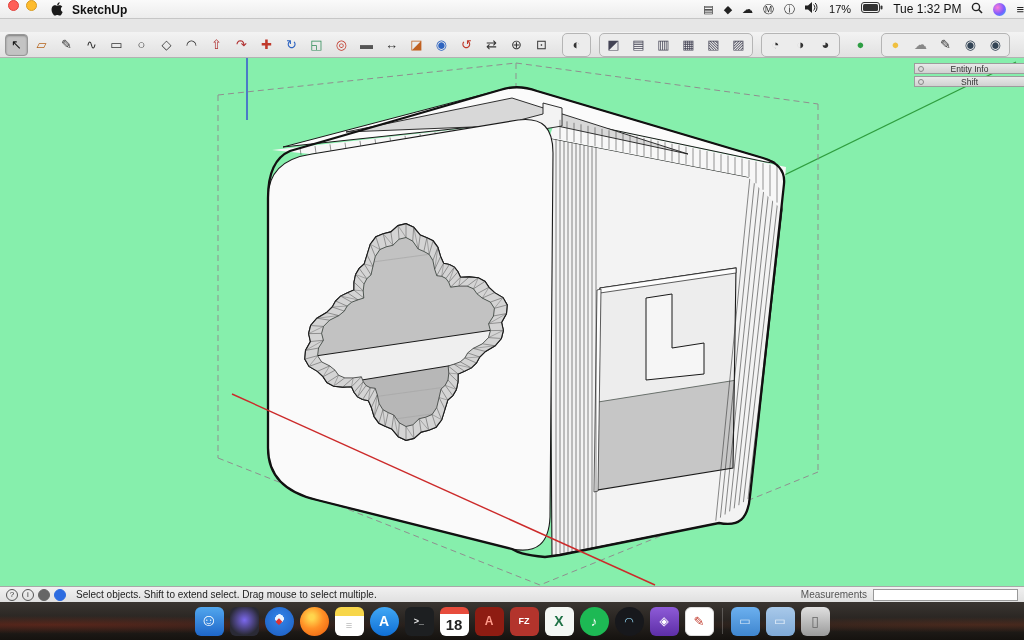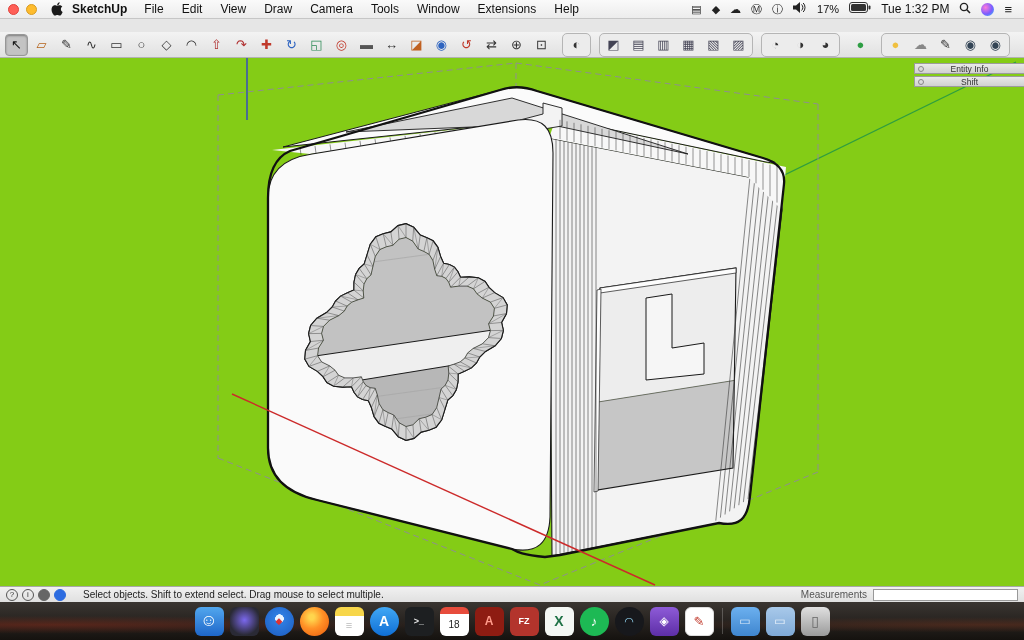--- a/index.html
+++ b/index.html
@@ -1,21 +1,21 @@
 <!DOCTYPE html>
 <html><head>
 <meta charset="utf-8">
 <style>
   *{margin:0;padding:0;box-sizing:border-box}
   html,body{width:1024px;height:640px}
   body{font-family:"Liberation Sans",sans-serif;background:#000;overflow:hidden}
   .screen{position:relative;width:1024px;height:640px;overflow:hidden;background:#e6e6e6}
 
   
-  .menubar{position:absolute;top:0;left:0;width:100%;height:19px;background:linear-gradient(#fafafa,#ececec);border-bottom:1px solid #c6c6c6;display:flex;align-items:center;padding:0 12px 0 8px;font-size:12px;color:#111;z-index:40}
+  .menubar{position:absolute;top:0;left:0;width:100%;height:19px;background:linear-gradient(#fafafa,#ececec);border-bottom:1px solid #c6c6c6;display:flex;padding:0 0 0 8px;font-size:12px;color:#111;z-index:40}
   .traffic{display:flex;gap:7px;margin-right:10px}
   .dot{width:11px;height:11px;border-radius:50%}
   .dot.red{background:#ff5f57;border:1px solid #e0443e}
   .dot.yellow{background:#febc2e;border:1px solid #d89c23}
   .apple{margin:0 4px;display:flex;align-items:center}
   .menu-item{padding:0 9px;height:19px;display:flex;align-items:center;white-space:nowrap}
   .menu-item.app{font-weight:bold;padding:0 8px 0 5px}
   .menubar-right{margin-left:auto;display:flex;align-items:center;gap:10px}
   .status-glyph{font-size:11px;color:#222;line-height:1}
   .pct{font-size:11px}
@@ -27,30 +27,30 @@
   .doc-dot{width:8px;height:8px;border-radius:50%;background:#63c953;border:1px solid #4aa53c;margin-right:6px}
 
   
   .toolbar{position:absolute;top:32px;left:0;width:100%;height:26px;background:linear-gradient(#f3f3f3,#e1e1e1);border-bottom:1px solid #b2b2b2;display:flex;align-items:center;padding:0 4px;z-index:38}
   .tool{width:23px;height:22px;display:flex;align-items:center;justify-content:center;font-size:13px;border-radius:4px;margin:0 1px;color:#333;flex:none}
   .tool[data-active]{background:#c3c3c3;box-shadow:inset 0 1px 2px rgba(0,0,0,.35);border:1px solid #979797}
   .tool-group{display:flex;align-items:center;border:1px solid #b5b5b5;border-radius:5px;background:#ececec;margin-left:8px;padding:0 1px;height:24px;flex:none}
   .tb-gap{width:8px;flex:none}
 
   
-  .viewport{position:absolute;top:58px;left:0;width:1024px;height:528px;background:#84cc16;z-index:1}
+  .viewport{position:absolute;top:58px;left:0;width:1024px;height:528px;background:#86efac;z-index:1}
   .viewport svg{position:absolute;top:0;left:0}
   .panel-stack{position:absolute;top:5px;right:0;width:110px;z-index:5}
   .panel-bar{height:11px;background:linear-gradient(#e9e9e9,#d1d1d1);border:1px solid #9c9c9c;border-right:none;display:flex;align-items:center;justify-content:center;font-size:8.5px;color:#333;margin-bottom:2px;position:relative}
   .panel-bar .pclose{position:absolute;left:3px;width:6px;height:6px;border:1px solid #888;border-radius:50%}
 
   
   .statusbar{position:absolute;top:586px;left:0;width:100%;height:16px;background:linear-gradient(#f1f1f1,#e0e0e0);border-top:1px solid #a8a8a8;display:flex;align-items:center;padding:0 6px;font-size:10px;color:#222;z-index:40}
   .sb-icon{width:12px;height:12px;border:1px solid #555;border-radius:50%;font-size:8px;display:flex;align-items:center;justify-content:center;margin-right:4px;color:#333;flex:none;line-height:1}
-  .sb-msg{margin-left:13px;white-space:nowrap}
+  .sb-msg{margin-left:6px;white-space:nowrap}
   .sb-right{margin-left:auto;display:flex;align-items:center;gap:6px;color:#555}
   .sb-input{width:145px;height:12px;border:1px solid #999;background:#fff;font-size:9px;padding:0 2px}
 
   
   .dock{position:absolute;top:602px;left:0;width:100%;height:38px;background:
     radial-gradient(ellipse at 5% 60%, rgba(150,45,25,.45), transparent 28%),
     radial-gradient(ellipse at 96% 60%, rgba(130,55,30,.4), transparent 24%),
     linear-gradient(#3a3531,#15120f);
     display:flex;align-items:center;justify-content:center;gap:6px;z-index:40}
   .dock-icon{width:29px;height:29px;display:flex;align-items:center;justify-content:center;font-size:13px;flex:none;border-radius:6px}
@@ -64,32 +64,20 @@
     <div class="traffic">
       <span class="dot red"></span>
       <span class="dot yellow"></span>
     </div>
     <span class="apple">
       <svg width="12" height="14" viewBox="0 0 14 16">
           <path d="M11.5 8.3c0-2 1.6-3 1.7-3.1-.9-1.4-2.4-1.6-2.9-1.6-1.2-.1-2.4.7-3 .7-.6 0-1.6-.7-2.6-.7C3.3 3.6 2 4.4 1.3 5.7c-1.4 2.4-.4 6 1 8 .7 1 1.5 2.1 2.5 2 1-.1 1.4-.7 2.6-.7 1.2 0 1.5.7 2.6.7 1.1 0 1.8-1 2.4-2 .8-1.1 1.1-2.2 1.1-2.3-.1 0-2-.8-2-3.1zM9.4 2.1c.5-.7.9-1.6.8-2.1-.8 0-1.7.5-2.2 1.2-.5.6-.9 1.5-.8 2.4.9.1 1.7-.5 2.2-1.5z" fill="#1a1a1a"></path>
         </svg>
     </span>
     <span class="menu-item app">SketchUp</span>
-    <span style="display:flex">
-
-    <span class="menu-item">File</span>
-        <span class="menu-item">Edit</span>
-        <span class="menu-item">View</span>
-        <span class="menu-item">Draw</span>
-        <span class="menu-item">Camera</span>
-        <span class="menu-item">Tools</span>
-        <span class="menu-item">Window</span>
-        <span class="menu-item">Extensions</span>
-        <span class="menu-item">Help</span>
-      </span>
     <span class="menubar-right">
       <span style="display:flex;gap:10px">
 
       <span class="status-glyph">▤</span>
           <span class="status-glyph">◆</span>
           <span class="status-glyph">☁</span>
           <span class="status-glyph">Ⓜ</span>
           <span class="status-glyph">ⓘ</span>
         </span>
       <span>
@@ -458,21 +446,21 @@
         <span class="dock-icon" style="background:linear-gradient(180deg,#f7d64a 30%,#ffffff 30%)">
           <span style="color:#bbb;font-size:11px;padding-top:8px">≡</span>
         </span>
         <span class="dock-icon" style="background:linear-gradient(180deg,#41a8f5,#0f6fd6);border-radius:50%">
           <span style="color:#fff;font-size:14px;font-weight:bold">A</span>
         </span>
         <span class="dock-icon" style="background:#1d1f21">
           <span style="color:#e8e8e8;font-size:9px;font-weight:bold">&gt;_</span>
         </span>
         <span class="dock-icon" style="background:linear-gradient(180deg,#e74c3c 24%,#ffffff 24%)">
-          <span style="color:#222;font-size:10px;font-weight:normal;padding-top:6px">18</span>
+          <span style="color:#222;font-size:15px;font-weight:bold;padding-top:6px">18</span>
         </span>
         <span class="dock-icon" style="background:#8e1c12">
           <span style="color:#ff9a8a;font-size:12px;font-weight:bold">A</span>
         </span>
         <span class="dock-icon" style="background:#b3342c">
           <span style="color:#fff;font-size:9px;font-weight:bold">FZ</span>
         </span>
         <span class="dock-icon" style="background:#f4f7f4">
           <span style="color:#1e7145;font-size:14px;font-weight:bold">X</span>
         </span>

